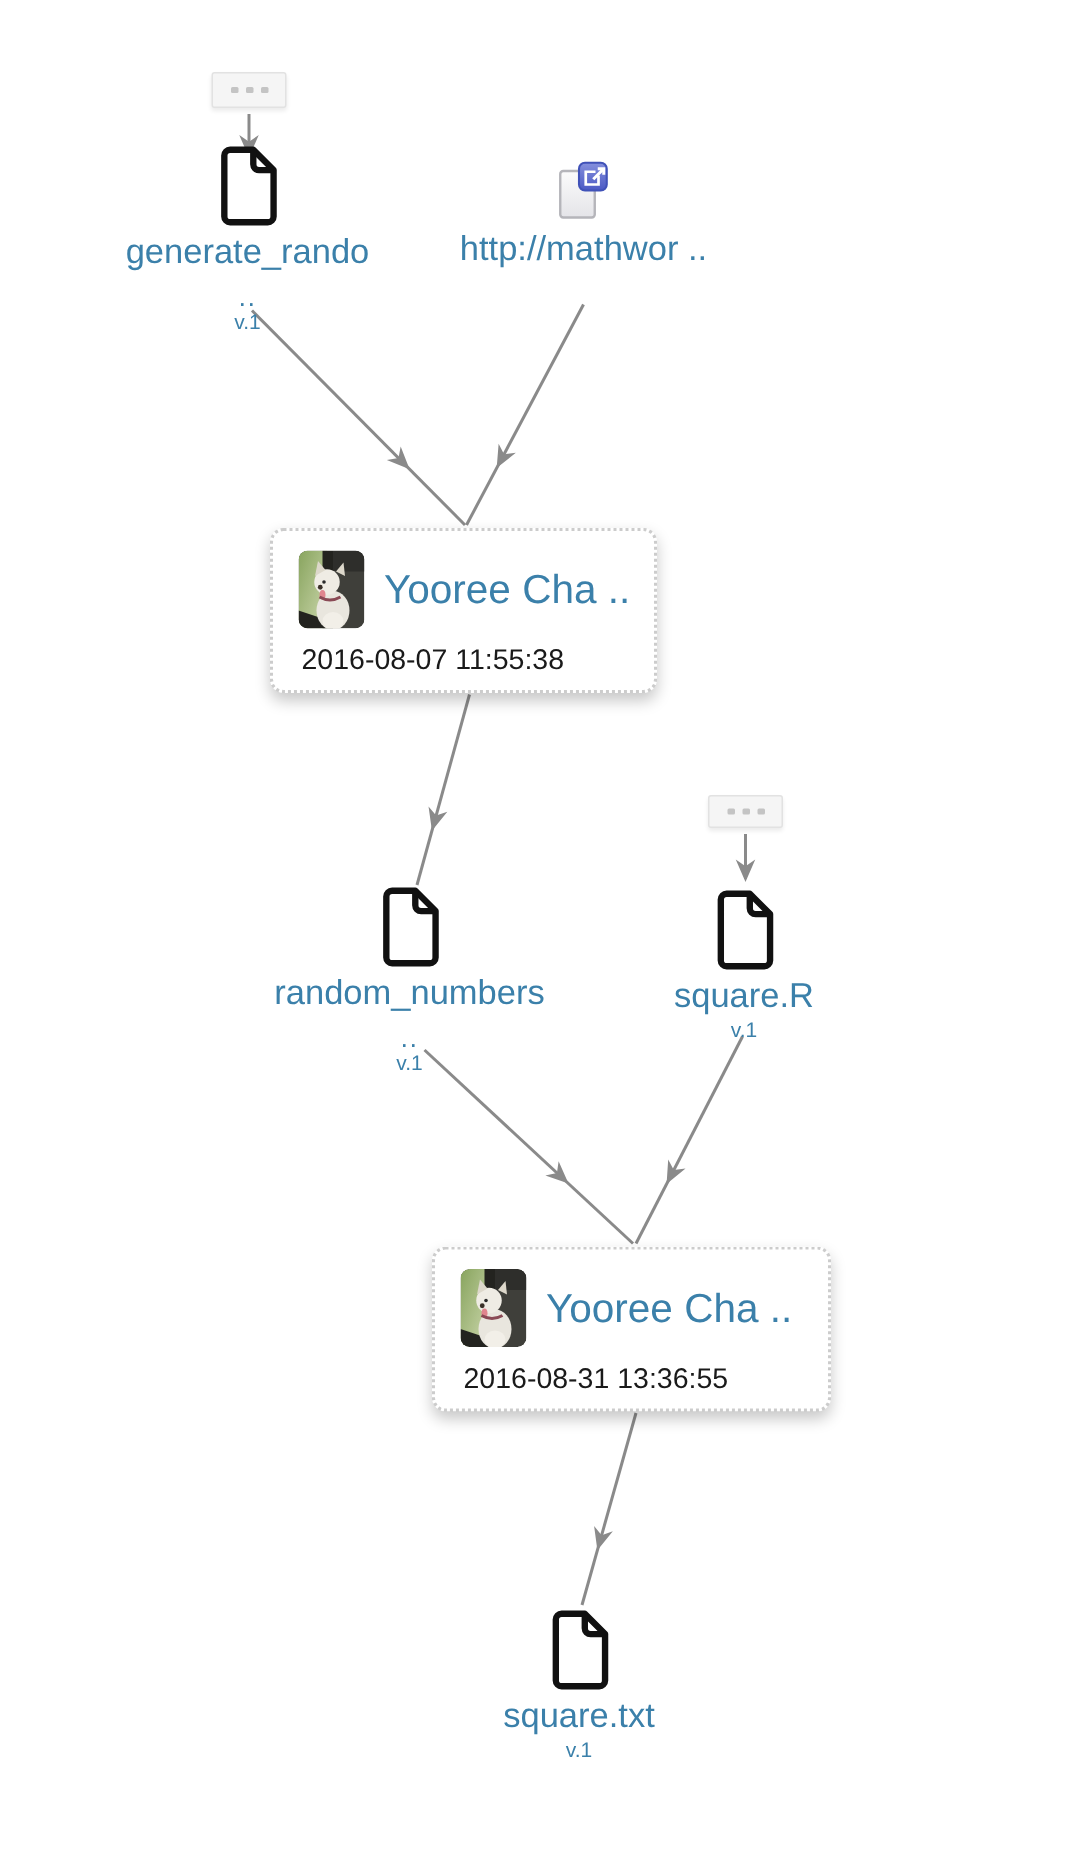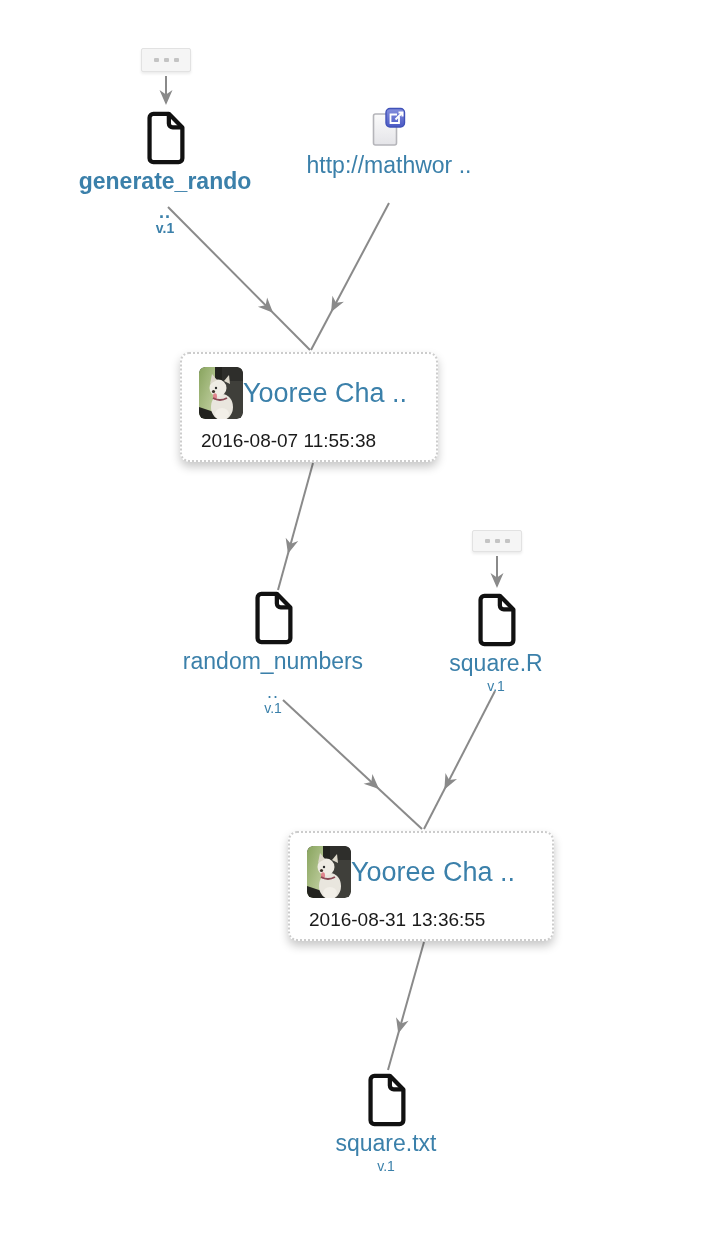--- a/index.html
+++ b/index.html
@@ -25,35 +25,35 @@
 
   
   .file-node{position:absolute;width:240px;display:flex;flex-direction:column;align-items:center;}
   .file-node .node-icon{display:block;line-height:0;}
   .file-label{
     font-size:23px;line-height:26px;margin-top:2px;white-space:nowrap;
     color:var(--node-link,#3b80aa);cursor:pointer;
   }
   .trunc{font-size:18px;line-height:12px;margin-top:12px;color:var(--node-link,#3b80aa);letter-spacing:1px;}
   .ver{font-size:14px;line-height:20px;color:var(--node-link,#3b80aa);}
-  #node-generate{left:45px;top:110px;font-weight:bold;}
+  #node-generate{left:45px;top:96px;}
   #node-url{left:269px;top:106px;align-items:center;}
   #node-random{left:153px;top:590px;}
   #node-square{left:376px;top:592px;}
   #node-squares{left:266px;top:1072px;}
 
   
   .actor-card{
     position:absolute;box-sizing:border-box;background:var(--actor-card-background,#fff);
     border:2px dotted var(--actor-card-border,#ccc);border-radius:9px;
     box-shadow:0 5px 10px rgba(0,0,0,0.22);cursor:pointer;
   }
   .actor-row{display:flex;align-items:center;padding:13px 8px 0 17px;}
   .avatar{display:block;line-height:0;border-radius:6px;overflow:hidden;flex:0 0 auto;}
-  .actor-name{font-size:27px;color:var(--node-link,#3b80aa);white-space:nowrap;}
+  .actor-name{font-size:27px;color:var(--node-link,#3b80aa);margin-left:13px;white-space:nowrap;}
   .actor-time{position:absolute;left:19px;bottom:8px;font-size:19px;color:var(--timestamp-text,#1a1a1a);white-space:nowrap;}
   #box1{left:180px;top:352px;width:258px;height:110px;}
   #box2{left:288px;top:831px;width:266px;height:110px;}
 </style>
 </head>
 <body>
 
 <div id="canvas">
 
   <svg id="edge-layer" width="722" height="1244">

